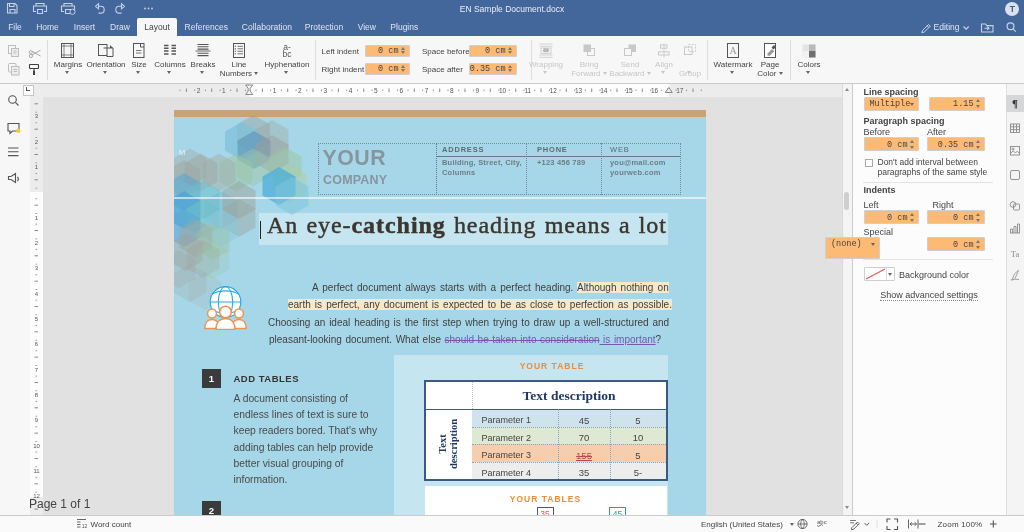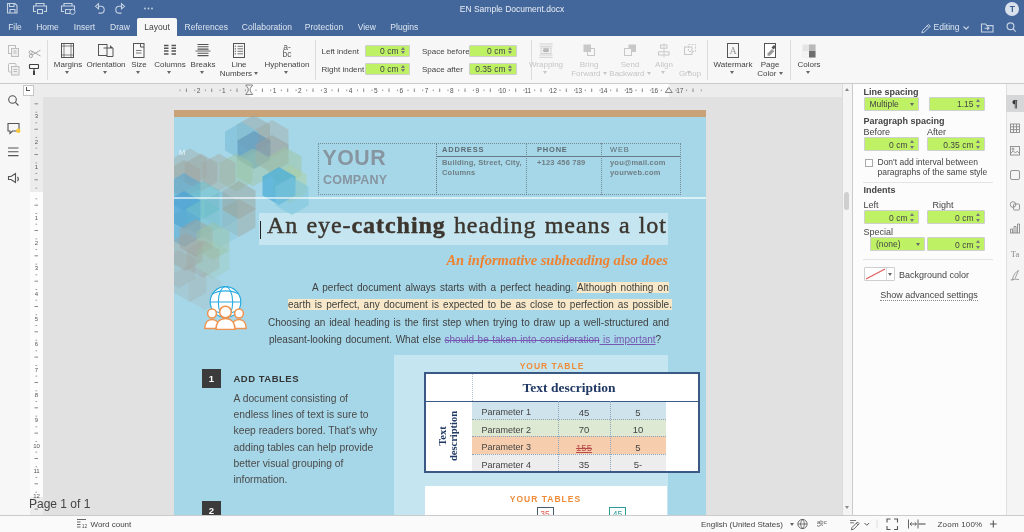--- a/index.html
+++ b/index.html
@@ -1,20 +1,20 @@
 <!DOCTYPE html>
 <html><head><meta charset="utf-8">
 <style>
 *{margin:0;padding:0;box-sizing:border-box;}
 html,body{width:1024px;height:532px;overflow:hidden;}
 body{font-family:"Liberation Sans",sans-serif;position:relative;background:#e1e1e1;}
 .abs{position:absolute;}
 .tl{position:absolute;font-size:8px;color:#444;text-align:center;line-height:8.5px;}
 .tl.dis{color:#c6c6c6;}
-.inp{position:absolute;background:#bef264;border:1px solid #cfcfcf;border-radius:1px;font-size:8.5px;color:#444;}
+.inp{position:absolute;background:#fdba74;border:1px solid #cfcfcf;border-radius:1px;font-size:8.5px;color:#444;font-family:Liberation Mono, monospace;}
 .inp .val{position:absolute;right:10px;top:1px;line-height:9px;}
 .spin{position:absolute;right:1px;top:0;width:8px;height:100%;}
 .spin:before{content:"";position:absolute;top:1.5px;left:1px;border-left:2.6px solid transparent;border-right:2.6px solid transparent;border-bottom:3px solid #777;}
 .spin:after{content:"";position:absolute;bottom:1.5px;left:1px;border-left:2.6px solid transparent;border-right:2.6px solid transparent;border-top:3px solid #777;}
 .caret{display:inline-block;width:0;height:0;border-left:2.6px solid transparent;border-right:2.6px solid transparent;border-top:3px solid #666;vertical-align:1px;}
 .caret.lt{border-top-color:#c6c6c6;}
 .vsep{position:absolute;width:1px;background:#dcdcdc;}
 </style></head>
 <body>
 <div class="abs" style="left:0;top:0;width:1024px;height:36px;background:#44679b;"></div>
@@ -425,21 +425,20 @@
 <div class="abs" style="left:268px;top:34.5px;font-size:7.5px;font-weight:bold;color:#5d6b73;letter-spacing:0.8px;white-space:nowrap;">ADDRESS</div>
 <div class="abs" style="left:363px;top:34.5px;font-size:7.5px;font-weight:bold;color:#5d6b73;letter-spacing:0.8px;white-space:nowrap;">PHONE</div>
 <div class="abs" style="left:436px;top:34.5px;font-size:7.5px;font-weight:normal;color:#5d6b73;letter-spacing:0.8px;white-space:nowrap;">WEB</div>
 <div class="abs" style="left:268px;top:47.5px;font-size:7.5px;font-weight:bold;color:#6e7d84;letter-spacing:0.2px;white-space:nowrap;">Building, Street, City,</div>
 <div class="abs" style="left:268px;top:57.5px;font-size:7.5px;font-weight:bold;color:#6e7d84;letter-spacing:0.2px;white-space:nowrap;">Columns</div>
 <div class="abs" style="left:363px;top:47.5px;font-size:7.5px;font-weight:bold;color:#6e7d84;letter-spacing:0.2px;white-space:nowrap;">+123 456 789</div>
 <div class="abs" style="left:436px;top:47.5px;font-size:7.5px;font-weight:bold;color:#6e7d84;letter-spacing:0.2px;white-space:nowrap;">you@mail.com</div>
 <div class="abs" style="left:436px;top:57.5px;font-size:7.5px;font-weight:bold;color:#6e7d84;letter-spacing:0.2px;white-space:nowrap;">yourweb.com</div>
 <div class="abs" style="left:85.5px;top:111px;width:1.2px;height:18px;background:#222;"></div>
 <div class="abs" style="left:93px;top:101.5px;font-family:'Liberation Serif',serif;font-size:24px;color:#3c362e;letter-spacing:0.95px;word-spacing:1.2px;-webkit-text-stroke:0.45px #3c362e;white-space:nowrap;" id="heading">An eye-<b>catching</b> heading means a lot</div>
-<div class="abs" style="left:194px;top:141.5px;width:300px;text-align:right;font-family:'Liberation Serif',serif;font-style:italic;font-weight:bold;font-size:14.5px;color:#ef8230;white-space:nowrap;" id="subheading">An informative subheading also does</div>
 <div class="abs" style="left:114px;top:189.3px;font-size:10px;color:#3f3f3f;white-space:nowrap;word-spacing:1.3px;" id="bl2"><span style="background:#f6e8c8;">earth is perfect, any document is expected to be as close to perfection as possible.</span></div>
 <div class="abs" style="left:138px;top:172.3px;font-size:10px;color:#3f3f3f;white-space:nowrap;word-spacing:1.4px;" id="bl1">A perfect document always starts with a perfect heading. <span style="background:#f6e8c8;">Although nothing on</span></div>
 <div class="abs" style="left:94px;top:206.9px;font-size:10px;color:#3f3f3f;white-space:nowrap;word-spacing:1.1px;" id="bl3">Choosing an ideal heading is the first step when trying to draw up a well-structured and</div>
 <div class="abs" style="left:95px;top:224px;font-size:10px;color:#3f3f3f;white-space:nowrap;word-spacing:0.8px;" id="bl4">pleasant-looking document. What else <span style="color:#7757b0;text-decoration:line-through;">should be taken into consideration</span><span style="color:#7757b0;text-decoration:underline;"> is important</span>?</div>
 <svg class="abs" style="left:28px;top:175px;" width="46" height="45" viewBox="0 0 46 45">
 <circle cx="23.5" cy="17" r="15.3" fill="#fff" stroke="#29abe2" stroke-width="1.2"></circle>
 <ellipse cx="23.5" cy="17" rx="7.2" ry="15.3" fill="none" stroke="#29abe2" stroke-width="1.1"></ellipse>
 <path d="M8.4 17 h30.2 M9.9 9.2 a19 11 0 0 1 27.2 0 M9.9 24.8 a19 11 0 0 0 27.2 0" fill="none" stroke="#29abe2" stroke-width="1.1"></path>
 <g fill="#fff" stroke="#f0924d" stroke-width="1.5">
 <circle cx="10" cy="28.5" r="4.4"></circle>
@@ -453,21 +452,21 @@
 <div class="abs" style="left:28px;top:259px;width:19px;height:19px;background:#3b3b3b;color:#fff;font-size:9.5px;font-weight:bold;text-align:center;line-height:19px;">1</div>
 <div class="abs" style="left:59.5px;top:262.8px;font-size:9.5px;font-weight:bold;color:#333;letter-spacing:0.5px;">ADD TABLES</div>
 <div class="abs" style="left:59.5px;top:282.9px;font-size:10.3px;color:#4a4a4a;white-space:nowrap;">A document consisting of</div>
 <div class="abs" style="left:59.5px;top:299.1px;font-size:10.3px;color:#4a4a4a;white-space:nowrap;">endless lines of text is sure to</div>
 <div class="abs" style="left:59.5px;top:315.3px;font-size:10.3px;color:#4a4a4a;white-space:nowrap;">keep readers bored. That's why</div>
 <div class="abs" style="left:59.5px;top:331.5px;font-size:10.3px;color:#4a4a4a;white-space:nowrap;">adding tables can help provide</div>
 <div class="abs" style="left:59.5px;top:347.7px;font-size:10.3px;color:#4a4a4a;white-space:nowrap;">better visual grouping of</div>
 <div class="abs" style="left:59.5px;top:363.9px;font-size:10.3px;color:#4a4a4a;white-space:nowrap;">information.</div>
 <div class="abs" style="left:28px;top:391px;width:19px;height:19px;background:#3b3b3b;color:#fff;font-size:9.5px;font-weight:bold;text-align:center;line-height:19px;">2</div>
 <div class="abs" style="left:258px;top:250.5px;width:240px;text-align:center;font-size:8.5px;font-weight:bold;letter-spacing:1px;color:#ef8c39;">YOUR TABLE</div>
-<div class="abs" style="left:249.5px;top:262px;width:276px;height:101px;background:#fff;border:2px solid #3a5a85;">
+<div class="abs" style="left:249.5px;top:270px;width:244px;height:101px;background:#fff;border:2px solid #3a5a85;">
 <div class="abs" style="left:46.5px;top:0;width:1px;height:100%;border-left:1px dotted #aebfcf;"></div>
 <div class="abs" style="left:46.5px;top:27px;width:193.5px;height:17.5px;background:#cfe3ec;"></div>
 <div class="abs" style="left:46.5px;top:44.5px;width:193.5px;height:17.5px;background:#dde9d2;"></div>
 <div class="abs" style="left:46.5px;top:62px;width:193.5px;height:17.5px;background:#f6cead;"></div>
 <div class="abs" style="left:46.5px;top:79.5px;width:193.5px;height:17.5px;background:#ededed;"></div>
 <div class="abs" style="left:0;top:27px;width:100%;height:1px;background:#3a5a85;"></div>
 <div class="abs" style="left:132.5px;top:27px;width:1px;height:70px;border-left:1px dotted #8aa5bb;"></div>
 <div class="abs" style="left:184.5px;top:27px;width:1px;height:70px;border-left:1px dotted #8aa5bb;"></div>
 <div class="abs" style="left:46.5px;top:44.5px;width:193.5px;height:1px;border-top:1px dotted #8aa5bb;"></div>
 <div class="abs" style="left:46.5px;top:62px;width:193.5px;height:1px;border-top:1px dotted #8aa5bb;"></div>
@@ -530,21 +529,21 @@
 <div class="abs" style="left:932.5px;top:199.5px;font-size:9px;color:#444;white-space:nowrap;">Right</div>
 <div class="inp" style="left:863.5px;top:210px;width:55px;height:14px;">
     <div class="val" style="top:2.5px;">0 cm</div>
     <div class="spin"></div>
   </div>
 <div class="inp" style="left:927px;top:210px;width:57.5px;height:14px;">
     <div class="val" style="top:2.5px;">0 cm</div>
     <div class="spin"></div>
   </div>
 <div class="abs" style="left:863.5px;top:227px;font-size:9px;color:#444;white-space:nowrap;">Special</div>
-<div class="inp" style="left:870px;top:237px;width:55px;height:14px;">
+<div class="inp" style="left:825px;top:237px;width:55px;height:22px;">
     <div style="position:absolute;left:5px;top:2px;line-height:9px;">(none)</div>
     <div style="position:absolute;right:4px;top:5px;" class="caret"></div>
   </div>
 <div class="inp" style="left:927px;top:237px;width:57.5px;height:14px;">
     <div class="val" style="top:2.5px;">0 cm</div>
     <div class="spin"></div>
   </div>
 <div class="abs" style="left:863px;top:259px;width:130px;height:1px;background:#e4e4e4;"></div>
 <div class="abs" style="left:863.5px;top:267px;width:31px;height:14px;border:1px solid #cfcfcf;border-radius:1px;background:#fff;">
 <svg class="abs" style="left:0px;top:0px;" width="21" height="12">

